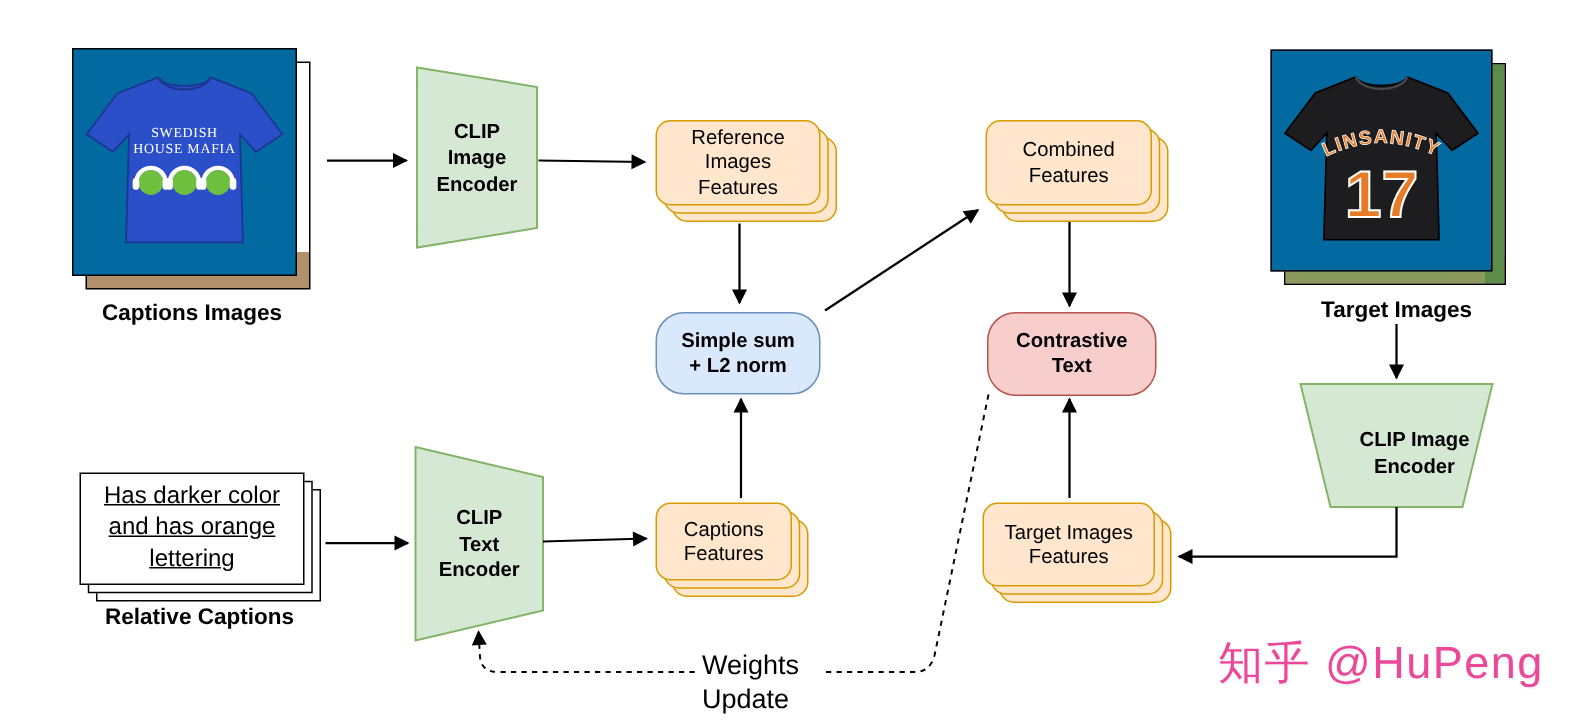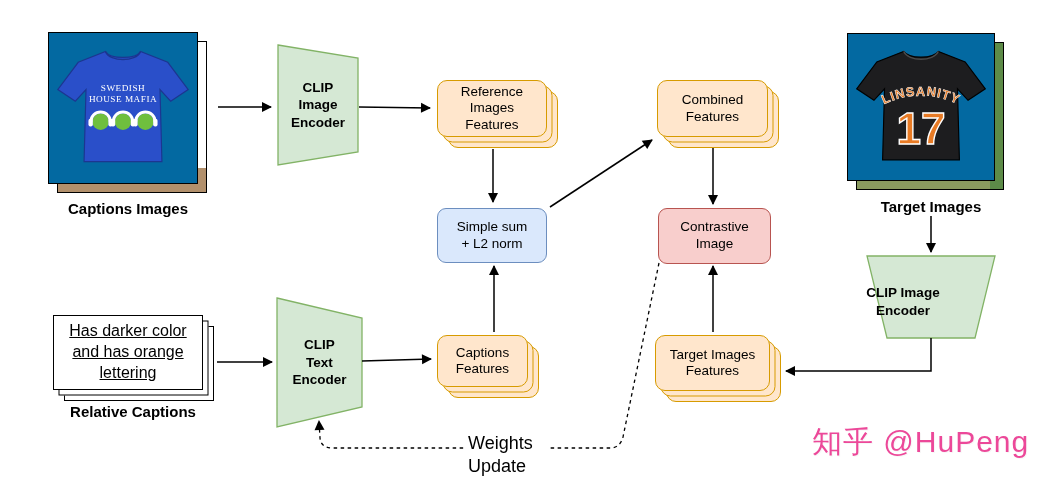--- a/index.html
+++ b/index.html
@@ -10,22 +10,22 @@
   
   .stack{position:absolute;z-index:2;}
   .stack .layer{position:absolute;left:0;top:0;right:0;bottom:0;border-radius:10px;border:1px solid;}
   .stack .l2{transform:translate(11px,11px);}
   .stack .l1{transform:translate(5.5px,5.5px);}
   .orange .layer{background:#ffe6cc;border-color:#d79b00;}
   .white .layer{background:#ffffff;border:1.5px solid #000;border-radius:0;}
   .front{display:flex;align-items:center;justify-content:center;font-size:13.5px;line-height:1.22;}
   .white .front{font-size:16px;line-height:1.3;text-decoration:underline;}
   
-  .box{position:absolute;z-index:2;border-radius:9px;border:1px solid;display:flex;
-       align-items:center;justify-content:center;font-size:13.5px;line-height:1.25;}
+  .box{position:absolute;z-index:2;border-radius:19px;border:1px solid;display:flex;
+       align-items:center;justify-content:center;font-size:13.5px;line-height:1.25;font-weight:bold;}
   .blue{background:#dae8fc;border-color:#6c8ebf;}
   .red{background:#f8cecc;border-color:#b85450;}
   
   .trap-text{position:absolute;z-index:2;display:flex;align-items:center;justify-content:center;
              font-size:13.5px;line-height:1.3;font-weight:bold;}
   
   .imgstack{position:absolute;z-index:2;}
   .imgback{position:absolute;left:0;top:0;right:0;bottom:0;transform:translate(9px,9px);
            border:1.5px solid #000;}
   .back-left{background-image:linear-gradient(to bottom,#ffffff 84%,#b2906c 84%);}
@@ -111,21 +111,21 @@
 lettering</div>
   </div>
   <div class="stack-label" style="left:38px;top:403px;width:190px">Relative Captions</div>
 
   <div class="trap-text node-text" style="left:278px;top:45px;width:80px;height:120px">CLIP
 Image
 Encoder</div>
   <div class="trap-text node-text" style="left:277px;top:298px;width:85px;height:129px">CLIP
 Text
 Encoder</div>
-  <div class="trap-text node-text" style="left:839px;top:256px;width:128px;height:92px">CLIP Image
+  <div class="trap-text node-text" style="left:879px;top:256px;width:128px;height:92px">CLIP Image
 Encoder</div>
 
   <div class="stack orange" style="left:437px;top:80px;width:110px;height:57px">
     <div class="layer l2"></div>
     <div class="layer l1"></div>
     <div class="layer front node-text">Reference
 Images
 Features</div>
   </div>
 
@@ -146,21 +146,21 @@
   <div class="stack orange" style="left:655px;top:335px;width:115px;height:56px">
     <div class="layer l2"></div>
     <div class="layer l1"></div>
     <div class="layer front node-text">Target Images
 Features</div>
   </div>
 
   <div class="box blue node-text" style="left:437px;top:208px;width:108px;height:53px">Simple sum
 + L2 norm</div>
   <div class="box red node-text" style="left:658px;top:208px;width:111px;height:54px">Contrastive
-Image</div>
+Text</div>
 
   <div class="imgstack" style="left:847px;top:33px;width:148px;height:148px">
     <div class="imgback back-right"></div>
     <div class="imgfront">
       <svg width="144" height="144" viewBox="0 0 150 150">
         <path d="M57,16 C62,24 88,24 93,16 L121,27 L142,55 L124,67 L113,55 L115,129 L35,129 L37,55 L26,67 L8,55 L29,27 Z" fill="#1d1d1f" stroke="#000" stroke-width="1.2"></path>
         <path d="M57,16 C62,27 88,27 93,16" fill="none" stroke="#4a4a4a" stroke-width="1.5"></path>
         <path id="arcR" d="M31,74 Q75,50 119,74" fill="none" stroke="none"></path>
         <text font-size="13.5" font-weight="bold" fill="#e87b25" stroke="#ffffff" stroke-width="0.5" font-family="Liberation Sans,sans-serif" letter-spacing="1">
           <textPath href="#arcR" startOffset="50%" text-anchor="middle">LINSANITY</textPath>

